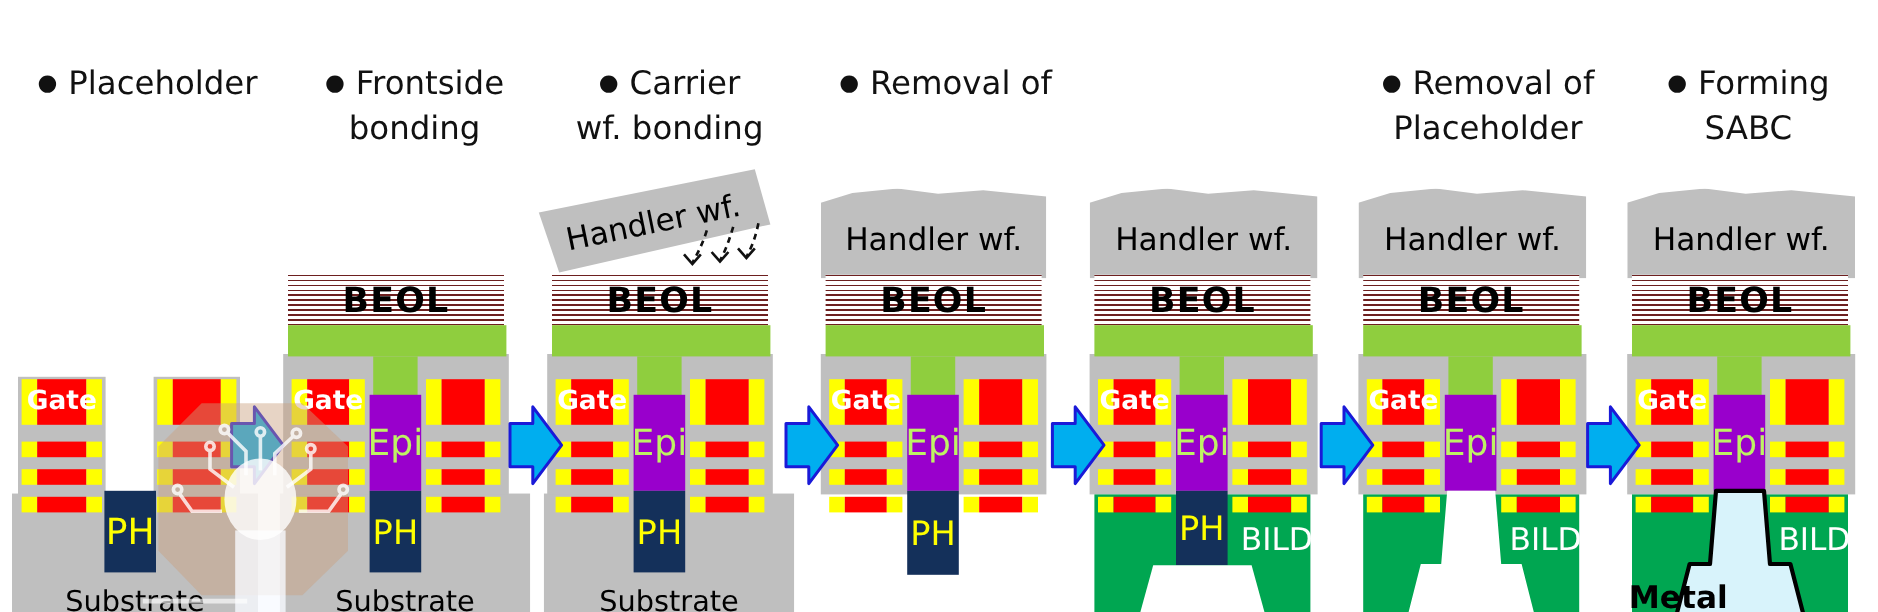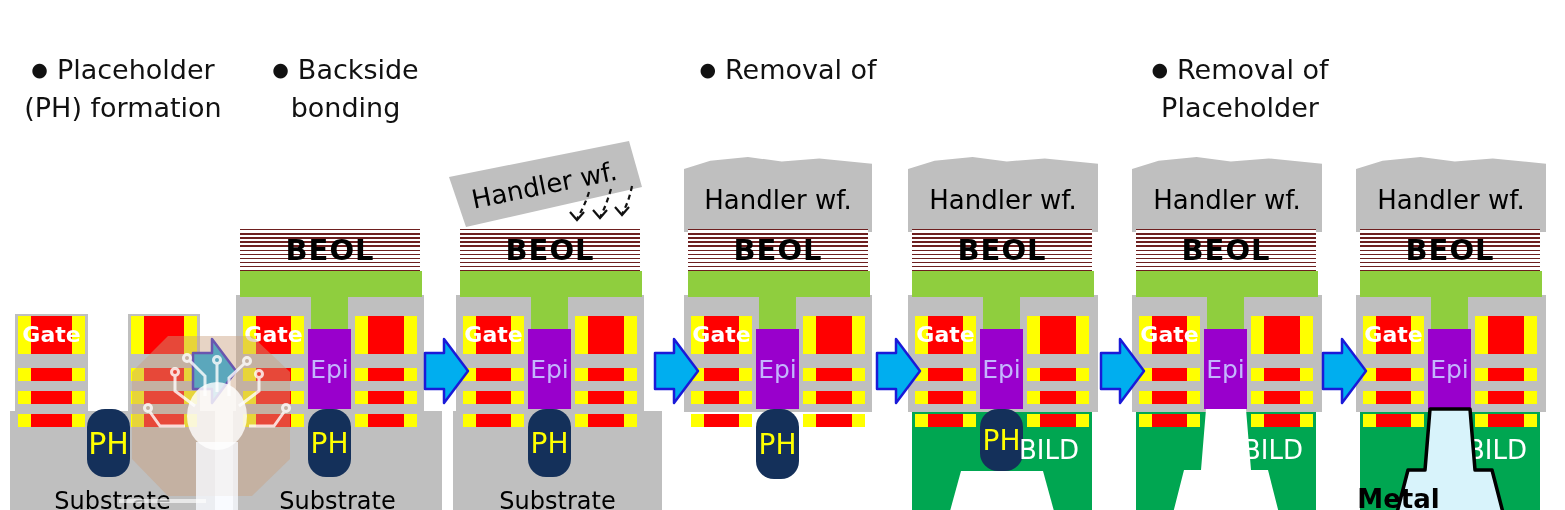--- a/index.html
+++ b/index.html
@@ -19,59 +19,66 @@
   
   .stack{position:absolute;top:270px;height:114px;}
   .stack.own{background:var(--gray);}
   .grow{position:absolute;left:3px;right:3px;top:2px;height:38px;display:flex;}
   .srow{position:absolute;left:3px;right:3px;height:13px;display:flex;}
   .r1{top:54px}.r2{top:77px}.r3{top:100px}
   .ys{display:block;width:13px;background:var(--yellow);}
   .rs{display:block;flex:1;background:var(--red);}
   .glabel{position:absolute;top:8px;left:0;right:0;text-align:center;color:#fff;font-weight:bold;font-size:22px;}
   
-  .epi{position:absolute;top:285px;height:80px;background:var(--purple);color:#c4b5fd;
-       display:flex;align-items:center;justify-content:center;font-size:25px;}
+  .epi{position:absolute;top:285px;height:80px;background:var(--purple);color:#bef264;
+       display:flex;align-items:center;justify-content:center;font-size:30px;}
   .ph{position:absolute;background:var(--navy);color:var(--yellow);
-      display:flex;align-items:center;justify-content:center;font-size:28px;border-radius:18px;}
+      display:flex;align-items:center;justify-content:center;font-size:28px;}
   
   .substrate{position:absolute;top:367px;background:var(--gray);
       clip-path:polygon(0 0,100% 0,100% 87%,88% 98%,60% 90%,30% 100%,10% 93%,0 97%);
       text-align:center;font-size:24px;}
   .substrate .slabel{margin-top:76px;}
   .handler{position:absolute;top:113px;height:75px;background:var(--gray);
       clip-path:polygon(0 16%,14% 5%,34% 0,52% 6%,72% 2%,100% 9%,100% 100%,0 100%);
       display:flex;align-items:center;justify-content:center;padding-top:10px;box-sizing:border-box;font-size:26px;}
   .bild{position:absolute;top:368px;height:122px;background:var(--bild_green);}
-  .bild-label{position:absolute;top:391px;width:90px;text-align:left;color:#fff;font-size:26px;z-index:4;}
+  .bild-label{position:absolute;top:391px;width:90px;text-align:center;color:#fff;font-size:26px;z-index:4;}
   .metal-label{position:absolute;top:440px;width:105px;text-align:center;color:#000;font-weight:bold;font-size:26px;z-index:7;}
   #overlay{position:absolute;left:0;top:0;z-index:5;pointer-events:none;}
   .wm-text{font-size:33px;font-weight:bold;letter-spacing:1px;}
 </style>
 </head>
 <body>
 
 <div id="canvas">
 
   <div class="step-label" style="left:8px;width:230px">
     <div><span class="bullet">●</span><span>Placeholder</span></div>
-    <div>(PH) formation</div>
   </div>
   <div class="step-label" style="left:243px;width:205px">
-    <div><span class="bullet">●</span><span>Backside</span></div>
+    <div><span class="bullet">●</span><span>Frontside</span></div>
     <div>bonding</div>
+  </div>
+  <div class="step-label" style="left:452px;width:212px">
+    <div><span class="bullet">●</span><span>Carrier</span></div>
+    <div>wf. bonding</div>
   </div>
   <div class="step-label" style="left:672px;width:232px">
     <div><span class="bullet">●</span><span>Removal of</span></div>
   </div>
   <div class="step-label" style="left:898px;width:205px">
   </div>
   <div class="step-label" style="left:1124px;width:232px">
     <div><span class="bullet">●</span><span>Removal of</span></div>
     <div>Placeholder</div>
+  </div>
+  <div class="step-label" style="left:1352px;width:210px">
+    <div><span class="bullet">●</span><span>Forming</span></div>
+    <div>SABC</div>
   </div>
 
   <div>
     <div class="substrate" style="left:10px;width:205px;height:130px">
       <div class="slabel">Substrate</div>
     </div>
     <div class="stack own" style="left:15px;width:73px">
       <div class="grow">
           <i class="ys"></i>
           <i class="rs"></i>

